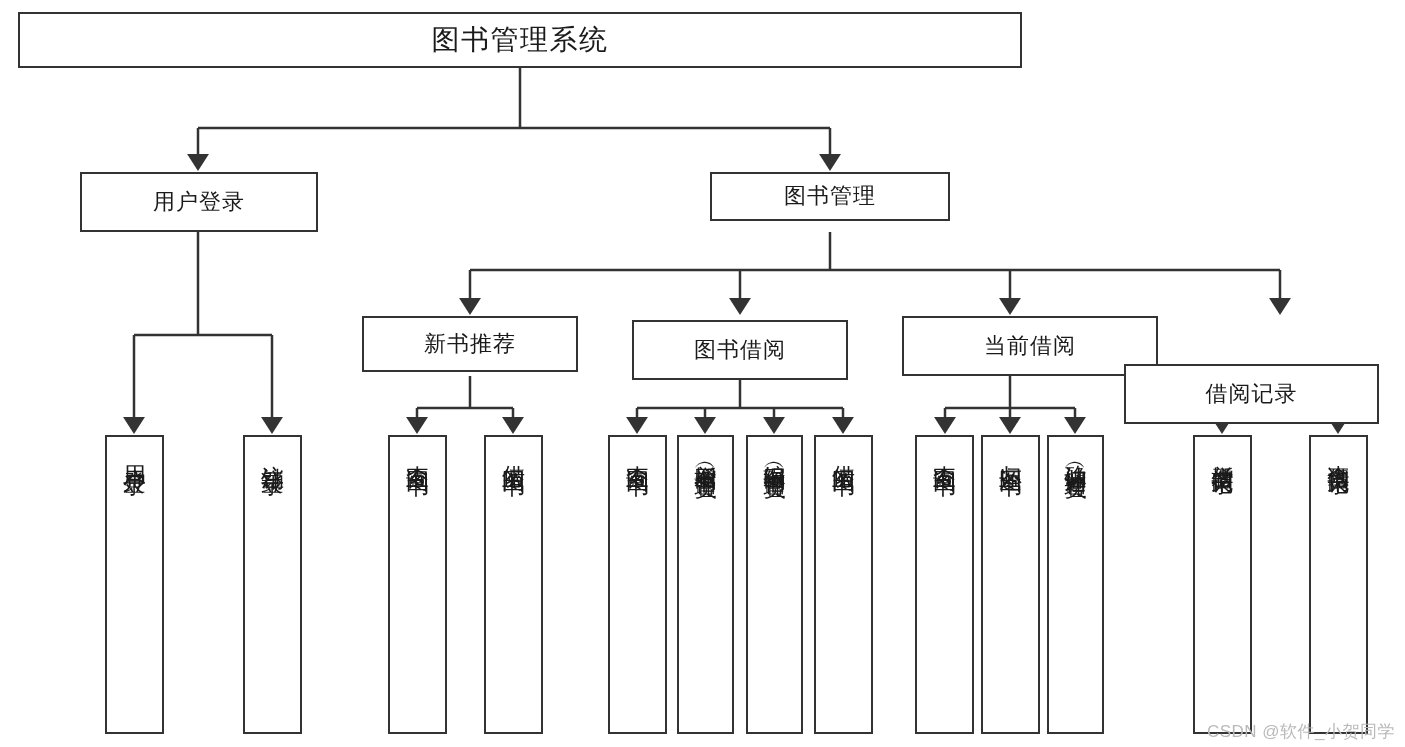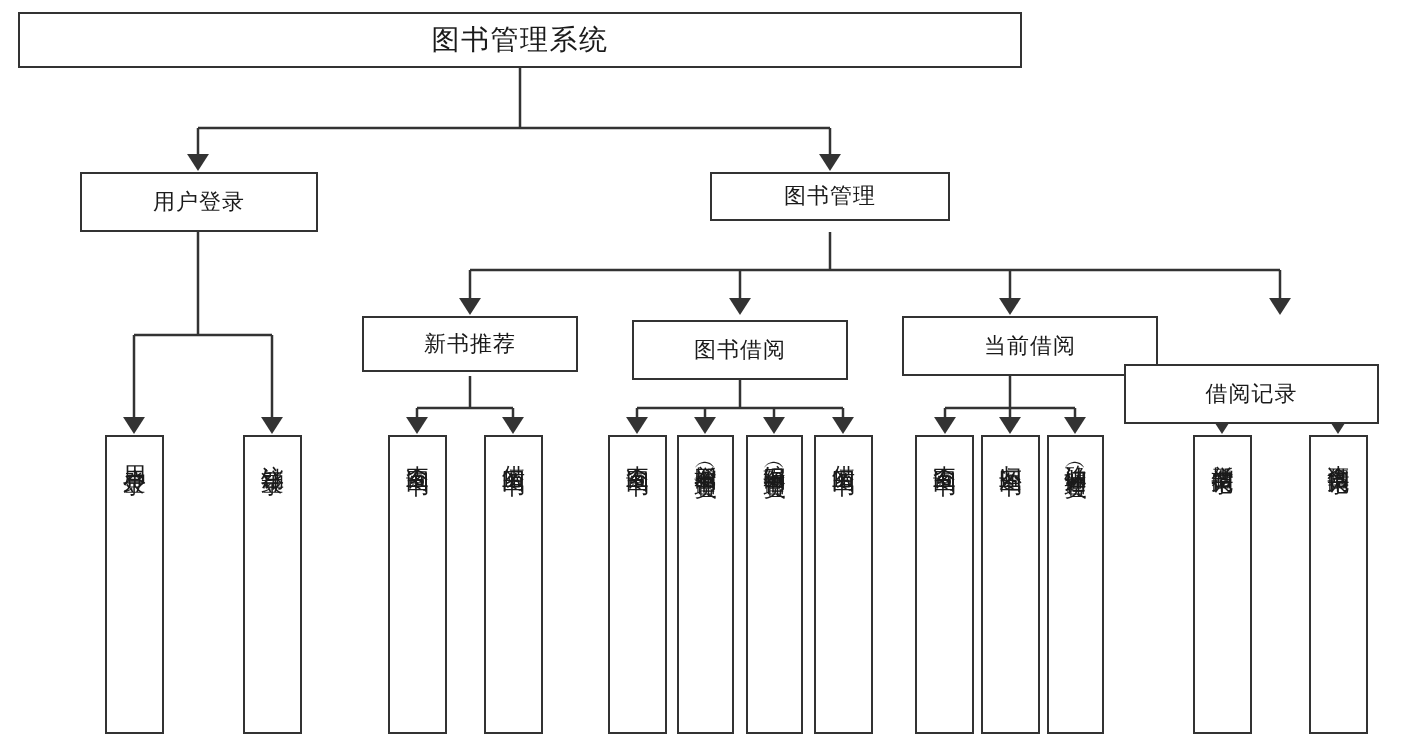--- a/index.html
+++ b/index.html
@@ -175,13 +175,14 @@
     <span class="label">确认归还（管理员）</span>
   </div>
 
   <div class="node vert tall" style="left:1193px;top:435px;width:59px;height:299px;">
     <span class="label">新增借阅记录</span>
   </div>
   <div class="node vert tall" style="left:1309px;top:435px;width:59px;height:299px;">
     <span class="label">查询借阅记录</span>
   </div>
 
+  <div id="watermark">CSDN @软件_小贺同学</div>
 </div>
 
 </body></html>

